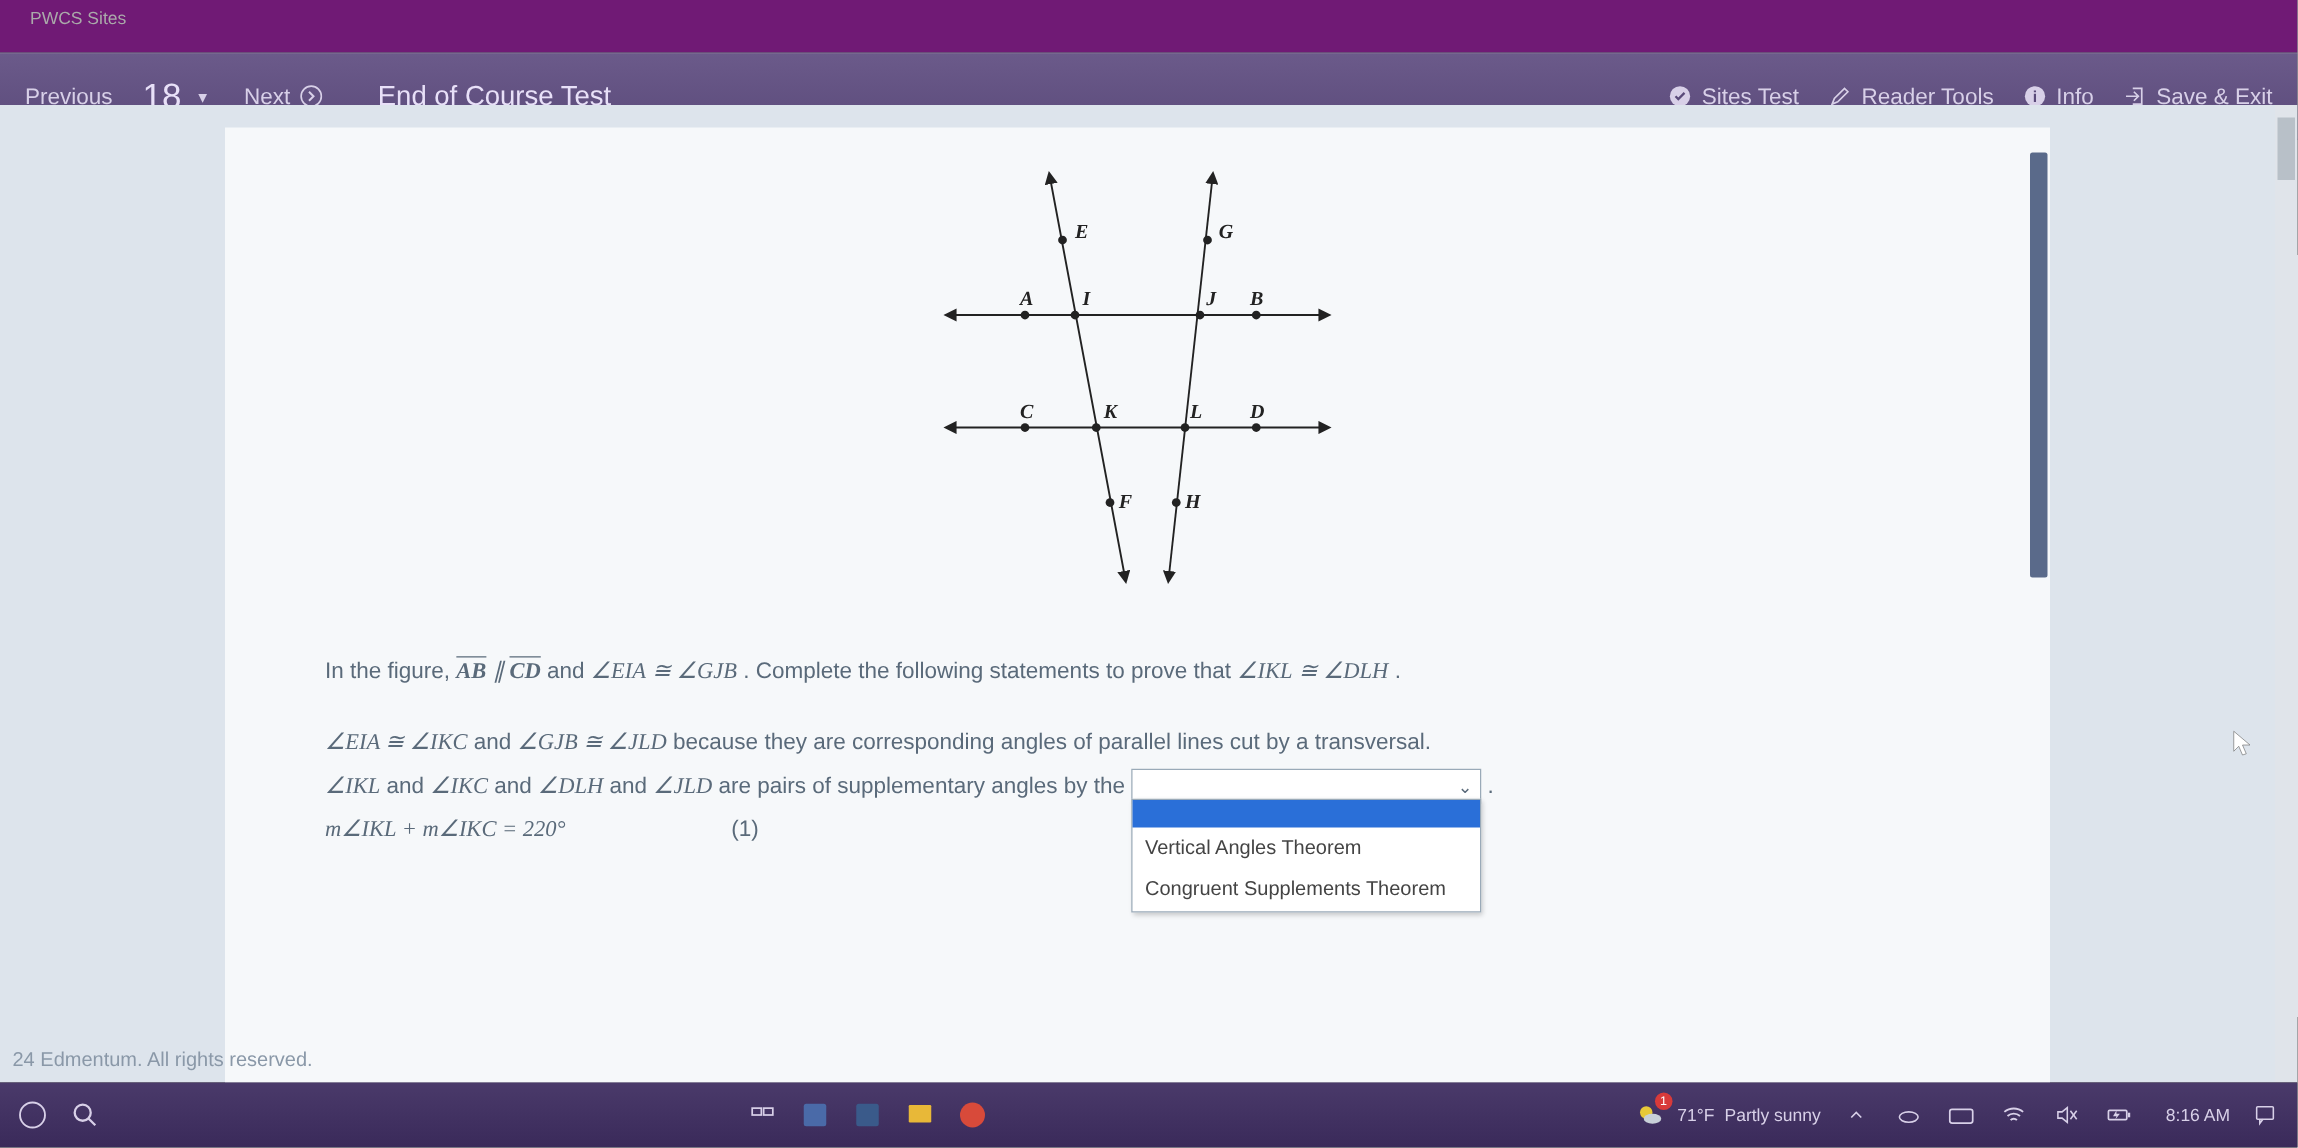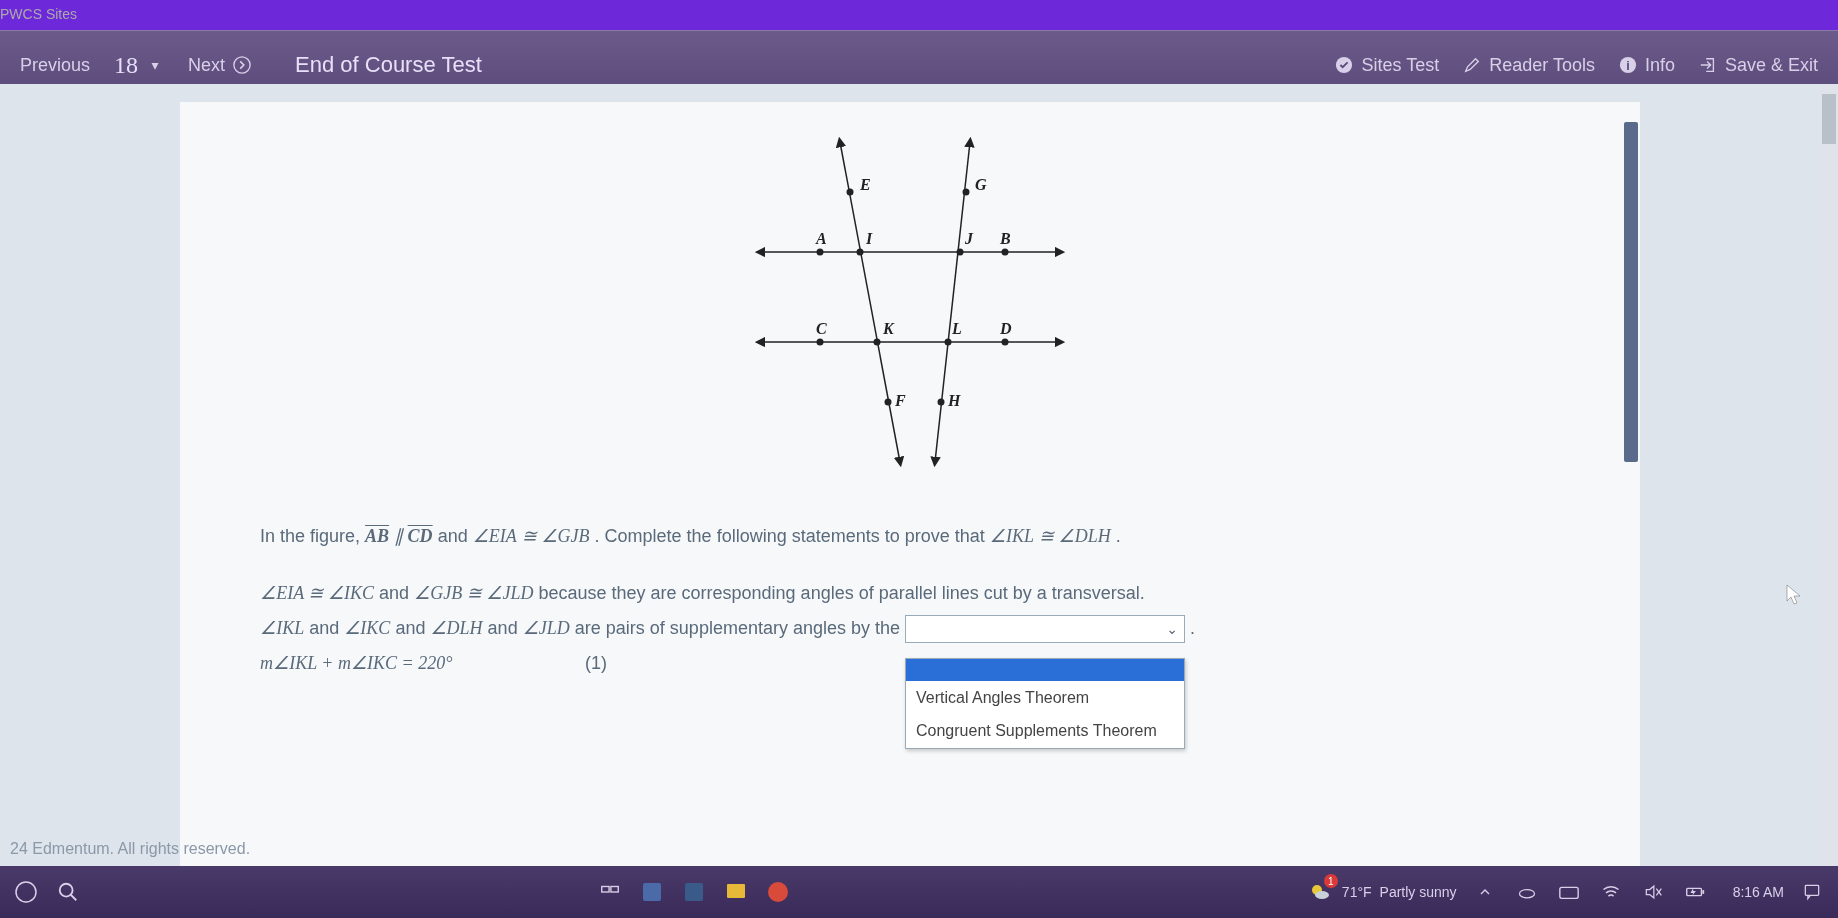--- a/index.html
+++ b/index.html
@@ -5,39 +5,39 @@
 * { margin: 0; padding: 0; box-sizing: border-box; }
 body {
   font-family: Arial, sans-serif;
   width: 1838px;
   height: 918px;
   background: #2a2a2a;
   overflow: hidden;
   position: relative;
 }
 .browser-tab {
-  height: 30px;
-  background: #6d28d9;
+  height: 42px;
+  background: #701a75;
   color: #aaa;
-  padding: 6px 0;
+  padding: 6px 24px;
   font-size: 14px;
 }
 .app-header {
   height: 70px;
   background: linear-gradient(to bottom, #6b5a8a, #5a4a7a);
   display: flex;
   align-items: center;
   padding: 0 20px;
   color: #d8d0e8;
   font-size: 18px;
   gap: 24px;
   border-top: 1px solid #8a7aa8;
   border-bottom: 1px solid #3a2a5a;
 }
-.app-header .qnum { font-size: 24px; color: #e8e0f8; font-family: Liberation Serif, serif; }
+.app-header .qnum { font-size: 28px; color: #e8e0f8; }
 .app-header .title { font-size: 22px; color: #e8e0f8; margin-left: 20px; }
 .app-header .spacer { flex: 1; }
 .hbtn { display: flex; align-items: center; gap: 8px; cursor: pointer; color: #d8d0e8; }
 .hicon { width: 18px; height: 18px; display: inline-flex; align-items: center; justify-content: center; }
 .content-area {
   position: absolute;
   top: 84px;
   left: 0;
   right: 18px;
   bottom: 52px;
@@ -77,21 +77,21 @@
   color: #333;
   vertical-align: middle;
 }
 .dd-open-wrap { position: relative; display: inline-block; vertical-align: middle; }
 .dd-open-sel {
   width: 280px; height: 28px; background: #fff; border: 1px solid #9aaab8;
   display: flex; align-items: center; justify-content: flex-end; padding-right: 6px;
 }
 .dd-list {
   position: absolute;
-  top: 43px; left: 0;
+  top: 24px; left: 0;
   width: 280px;
   background: #fff;
   border: 1px solid #9aaab8;
   color: #444;
   font-size: 16px;
   box-shadow: 1px 2px 4px rgba(0,0,0,0.2);
   z-index: 10;
 }
 .dd-list .opt { padding: 4px 10px; cursor: pointer; }
 .dd-list .opt.hi { background: #2a6fd8; height: 22px; }

